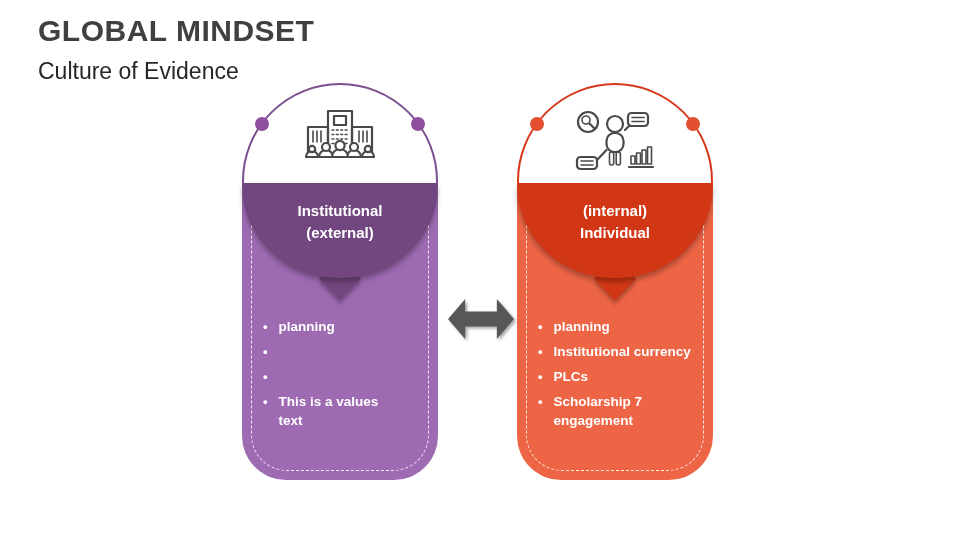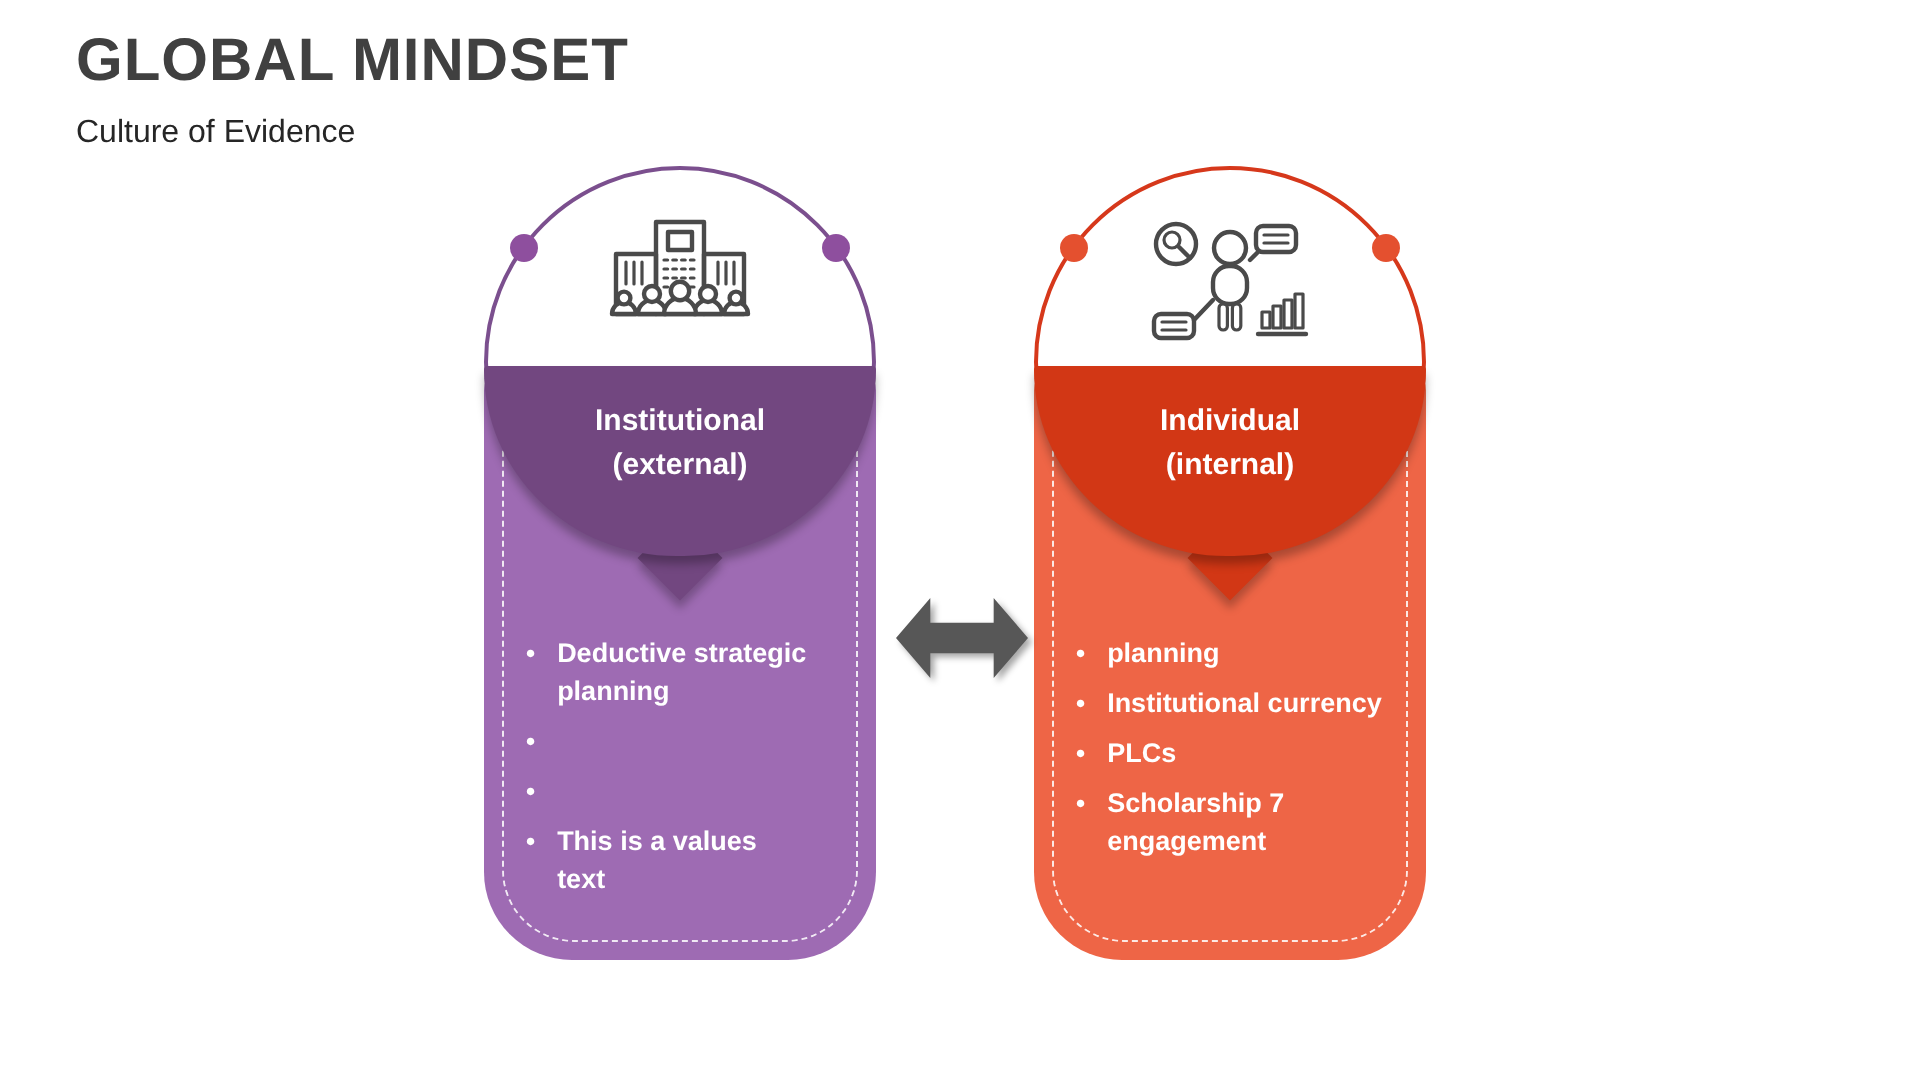--- a/index.html
+++ b/index.html
@@ -20,21 +20,21 @@
     top: 14px;
     font-size: 30px;
     font-weight: 700;
     letter-spacing: 0.5px;
     color: var(--title-color);
   }
   .page-subtitle {
     position: absolute;
     left: 38px;
     top: 58px;
-    font-size: 16px;
+    font-size: 23px;
     font-weight: 400;
     color: var(--subtitle-color);
   }
 
   
   .group {
     position: absolute;
     top: 83px;
     width: 196px;
     height: 410px;
@@ -214,21 +214,20 @@
 
     <div class="card-title">
       <div>Institutional</div>
       <div>(external)</div>
     </div>
 
     <ul class="bullets">
       <li>
         <span class="marker">•</span>
         <span>
-          <div>Deductive strategic</div>
           <div>planning</div>
         </span>
       </li>
       <li>
         <span class="marker">•</span>
       </li>
       <li>
         <span class="marker">•</span>
       </li>
       <li>
@@ -268,22 +267,22 @@
     </div>
 
     <span class="node-dot dot-left"></span>
     <span class="node-dot dot-right"></span>
 
     <div class="card"></div>
     <div class="dome-tip"></div>
     <div class="halfdome"></div>
 
     <div class="card-title">
+      <div>(internal)</div>
       <div>Individual</div>
-      <div>(internal)</div>
     </div>
 
     <ul class="bullets">
       <li>
         <span class="marker">•</span>
         <span>
           <div>planning</div>
         </span>
       </li>
       <li>

